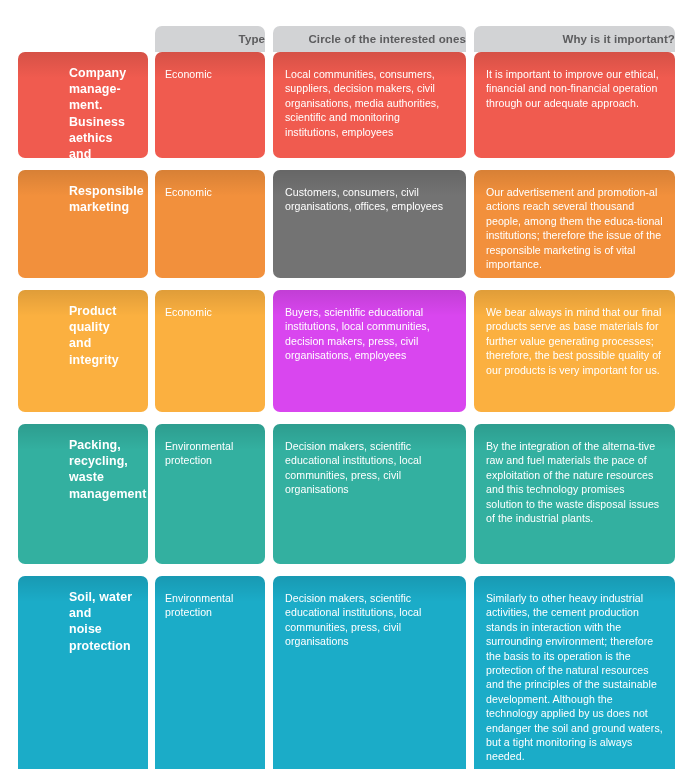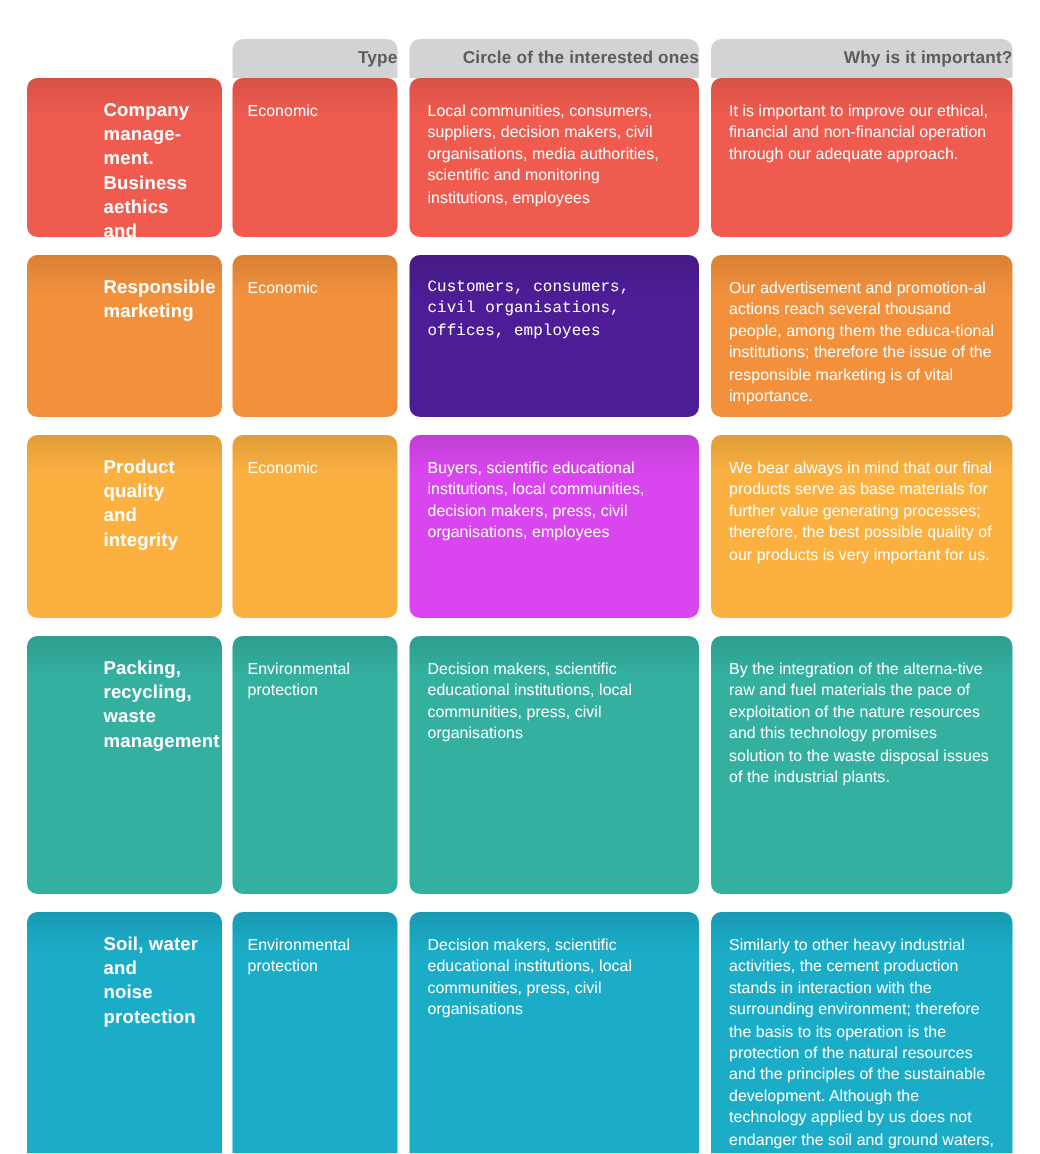--- a/index.html
+++ b/index.html
@@ -137,42 +137,42 @@
           <div class="cell-inner body-text">It is important to improve our ethical, financial and non-financial operation through our adequate approach.</div>
         </div>
       </div>
       <div class="row" style="height: 108px; margin-bottom: 12px;">
         <div class="cell c-topic" style="background: rgb(242, 144, 60);">
           <div class="cell-inner topic-text">Responsible<br>marketing</div>
         </div>
         <div class="cell c-type" style="background: rgb(242, 144, 60);">
           <div class="cell-inner type-text">Economic</div>
         </div>
-        <div class="cell c-circle" style="background: #4c1d95; font-family: Liberation Mono, monospace;">
+        <div class="cell c-circle" style="background: #737373;">
           <div class="cell-inner body-text">Customers, consumers, civil organisations, offices, employees</div>
         </div>
         <div class="cell c-why" style="background: rgb(242, 144, 60);">
           <div class="cell-inner body-text">Our advertisement and promotion-al actions reach several thousand people, among them the educa-tional institutions; therefore the issue of the responsible marketing is of vital importance.</div>
         </div>
       </div>
       <div class="row" style="height: 122px; margin-bottom: 12px;">
         <div class="cell c-topic" style="background: rgb(251, 176, 64);">
           <div class="cell-inner topic-text">Product quality<br>and integrity</div>
         </div>
         <div class="cell c-type" style="background: rgb(251, 176, 64);">
           <div class="cell-inner type-text">Economic</div>
         </div>
         <div class="cell c-circle" style="background: #d946ef;">
           <div class="cell-inner body-text">Buyers, scientific educational institutions, local communities, decision makers, press, civil organisations, employees</div>
         </div>
         <div class="cell c-why" style="background: rgb(251, 176, 64);">
           <div class="cell-inner body-text">We bear always in mind that our final products serve as base materials for further value generating processes; therefore, the best possible quality of our products is very important for us.</div>
         </div>
       </div>
-      <div class="row" style="height: 172px; margin-bottom: 12px; border-radius: 30px;">
+      <div class="row" style="height: 140px; margin-bottom: 12px; border-radius: 30px;">
         <div class="cell c-topic" style="background: rgb(51, 176, 160);">
           <div class="cell-inner topic-text">Packing,<br>recycling,<br>waste<br>management</div>
         </div>
         <div class="cell c-type" style="background: rgb(51, 176, 160);">
           <div class="cell-inner type-text">Environmental<br>protection</div>
         </div>
         <div class="cell c-circle" style="background: rgb(51, 176, 160);">
           <div class="cell-inner body-text">Decision makers, scientific educational institutions, local communities, press, civil organisations</div>
         </div>
         <div class="cell c-why" style="background: rgb(51, 176, 160);">

